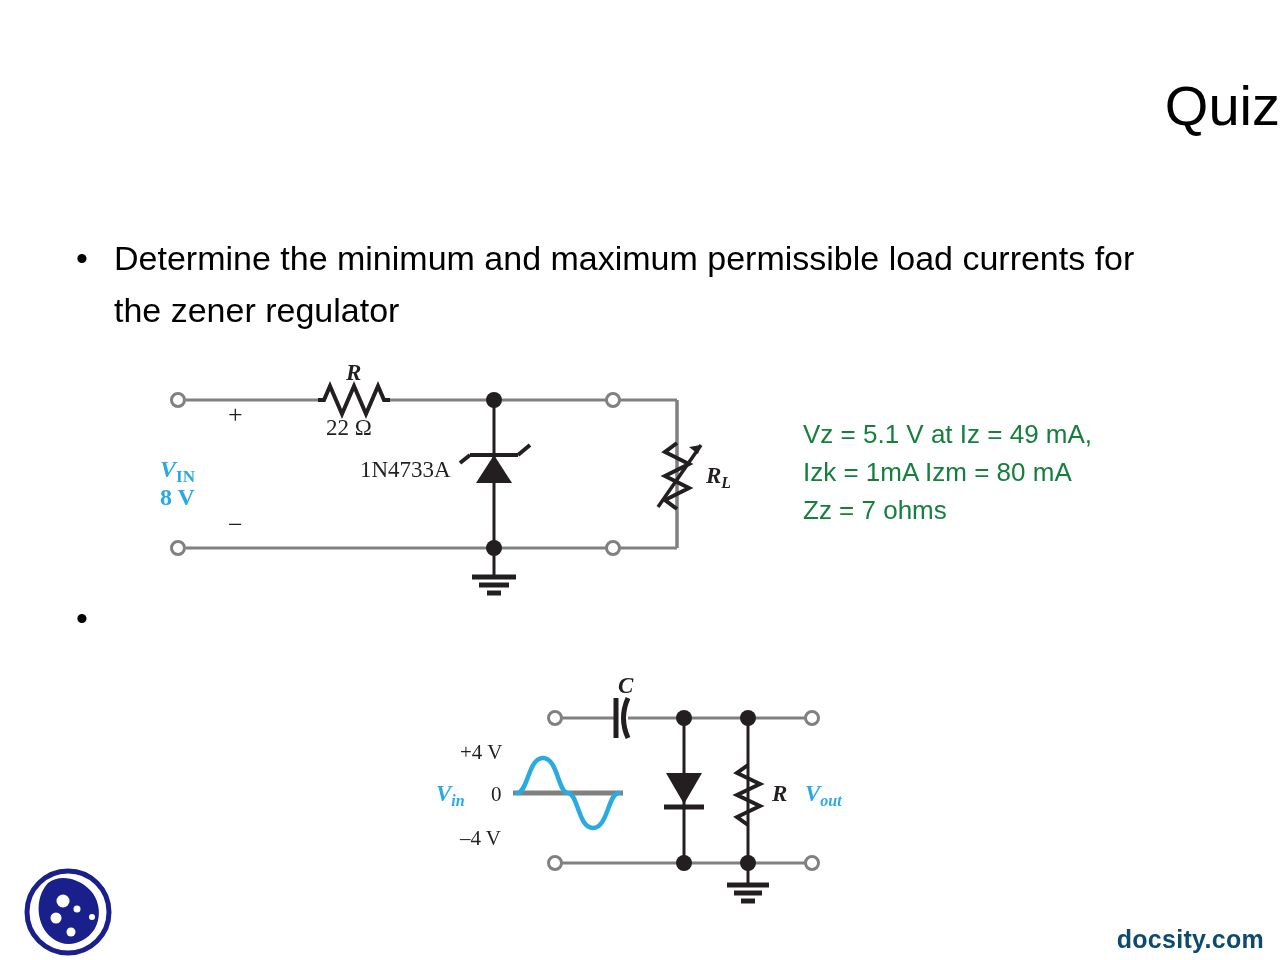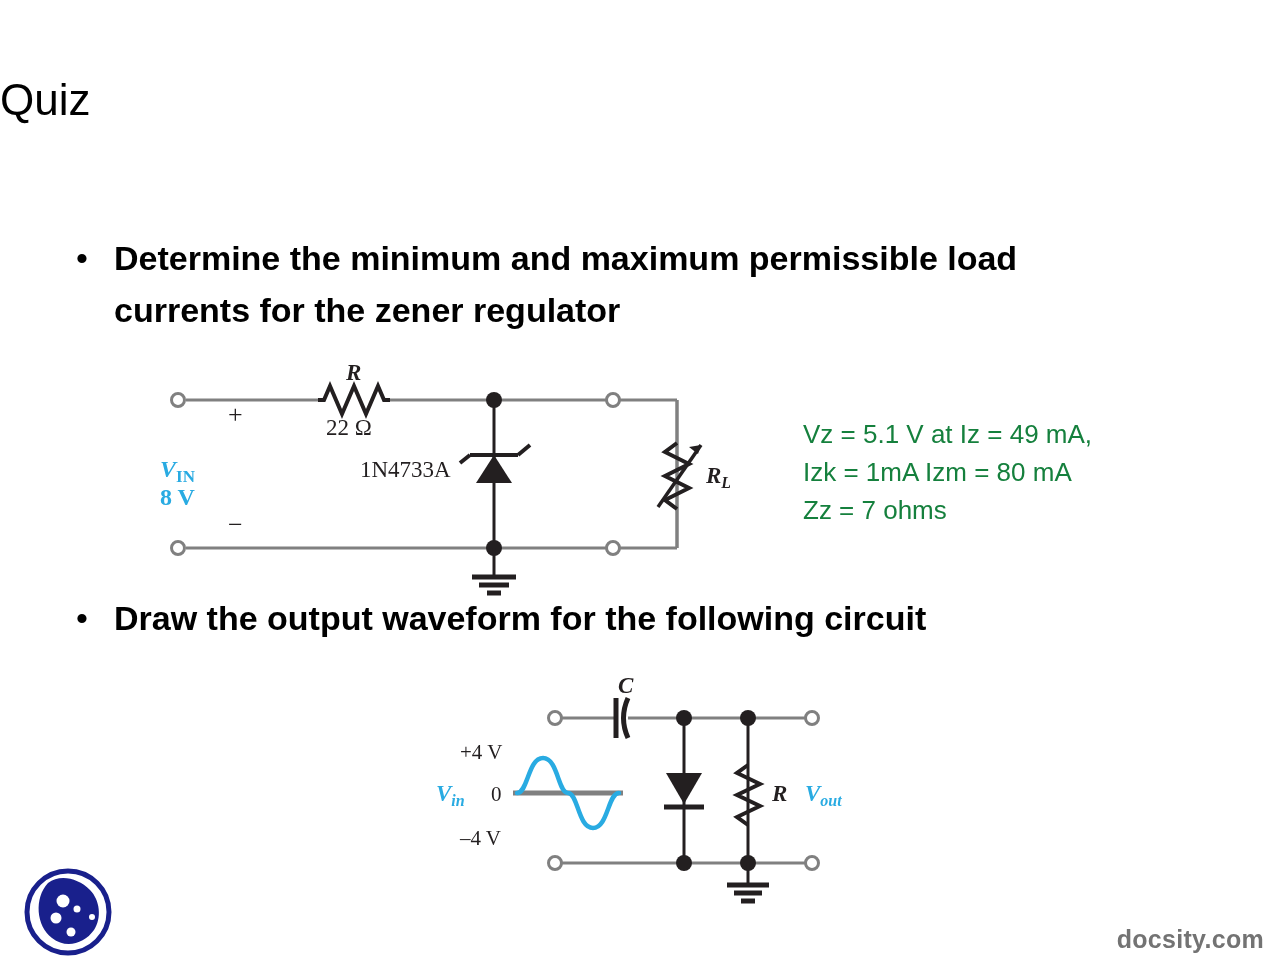--- a/index.html
+++ b/index.html
@@ -16,22 +16,22 @@
     font-family: "Liberation Sans", sans-serif;
     color: #000000;
   }
 
   
   #slide-title {
     position: absolute;
     left: 0;
     top: 78px;
     width: 1280px;
-    text-align: left;
-    font-size: 44px;
+    text-align: right;
+    font-size: 56px;
     line-height: 1.0;
     font-weight: 400;
     color: #000000;
     letter-spacing: 0px;
   }
 
   
   .bullet-row {
     position: absolute;
     display: flex;
@@ -44,21 +44,21 @@
     line-height: 52px;
     text-align: left;
     padding-left: 10px;
     box-sizing: border-box;
     color: #000;
   }
   .bullet-text {
     font-size: 34px;
     line-height: 52px;
     color: #000;
-    font-weight: 700;
+    font-weight: 400;
   }
   #bullet-1 { left: 66px; top: 232px; width: 1090px; }
   #bullet-2 { left: 66px; top: 592px; width: 1090px; }
 
   
   #spec-block {
     position: absolute;
     left: 803px;
     top: 415px;
     font-size: 26px;
@@ -80,21 +80,21 @@
     top: 868px;
     width: 92px;
     height: 88px;
   }
   #docsity-footer {
     position: absolute;
     right: 16px;
     bottom: 6px;
     font-size: 25px;
     font-weight: bold;
-    color: #737373;
+    color: #0c4a6e;
     letter-spacing: 0.3px;
   }
 
   
   .fig-serif {
     font-family: "Liberation Serif", serif;
   }
 </style>
 </head>
 <body>
@@ -172,21 +172,20 @@
     <text class="fig-serif" x="10" y="150" font-size="24" font-weight="bold" fill="#29abe2">8 V</text>
 
     <text class="fig-serif" x="210" y="122" font-size="23" fill="#231f20">1N4733A</text>
 
     <text class="fig-serif" x="556" y="128" font-size="23" font-style="italic" font-weight="bold" fill="#231f20"><tspan>R</tspan><tspan font-size="16" dy="5">L</tspan></text>
   </svg>
 </div>
 
 <div class="bullet-row" id="bullet-2">
   <div class="bullet-dot">•</div>
-  <div class="bullet-text">Draw the output waveform for the following circuit</div>
 </div>
 
 <div class="figure" id="figure-clamper">
   <svg width="440" height="245" viewBox="0 0 440 245" xmlns="http://www.w3.org/2000/svg">
 
     <line x1="142" y1="53" x2="195" y2="53" stroke="#808080" stroke-width="3"></line>
 
     <g>
       <line x1="196" y1="33" x2="196" y2="73" stroke="#231f20" stroke-width="5"></line>
       <path d="M 208 33 Q 199 53 208 73" fill="none" stroke="#231f20" stroke-width="5"></path>

